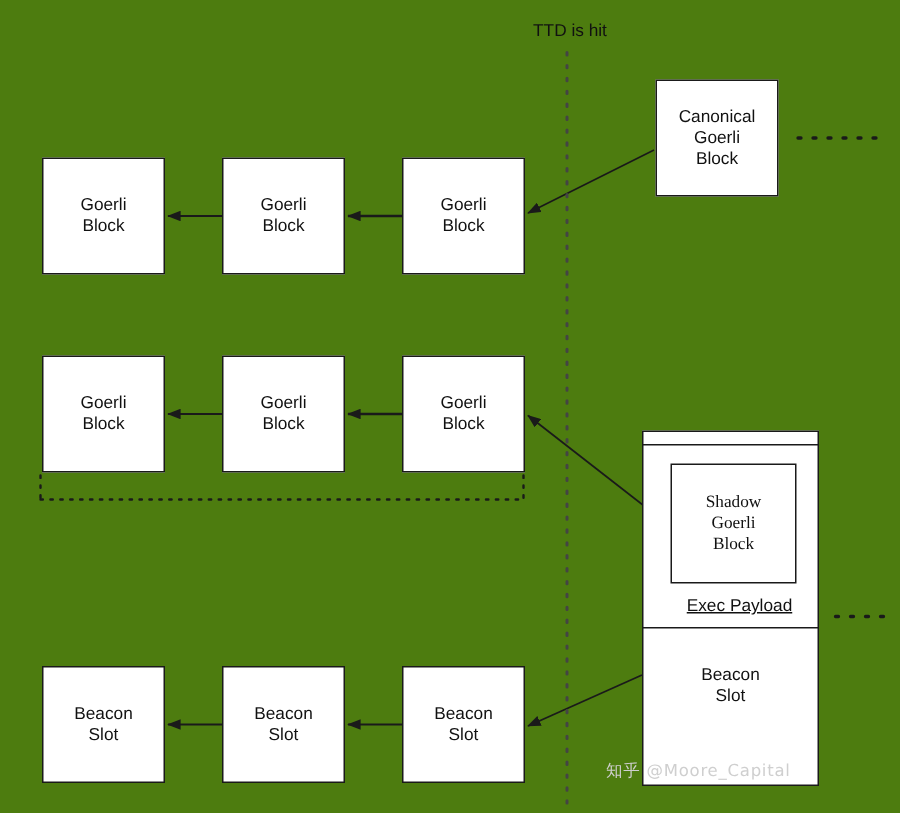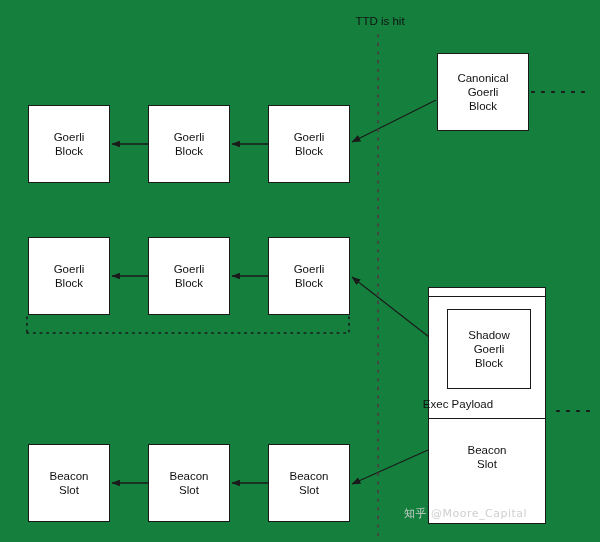--- a/index.html
+++ b/index.html
@@ -4,21 +4,21 @@
 <style>
   html, body {
     margin: 0;
     padding: 0;
     background: #ffffff;
   }
   #canvas {
     position: relative;
     width: 600px;
     height: 542px;
-    background: #15803d;
+    background: #4d7c0f;
     font-family: "Liberation Sans", "DejaVu Sans", sans-serif;
     overflow: hidden;
   }
   #svg-layer {
     position: absolute;
     left: 0;
     top: 0;
     width: 600px;
     height: 542px;
     pointer-events: none;
@@ -105,41 +105,41 @@
 
   <div class="plain-label" style="left:340px; top:14px; width:80px;">TTD is hit</div>
 
   <div class="node" style="left:28px; top:105px; width:82px; height:78px;">Goerli
 Block</div>
   <div class="node" style="left:148px; top:105px; width:82px; height:78px;">Goerli
 Block</div>
   <div class="node" style="left:268px; top:105px; width:82px; height:78px;">Goerli
 Block</div>
 
-  <div class="node" style="left:437px; top:53px; width:92px; height:78px;">Canonical
+  <div class="node" style="left:437px; top:53px; width:82px; height:78px;">Canonical
 Goerli
 Block</div>
 
   <div class="node" style="left:28px; top:237px; width:82px; height:78px;">Goerli
 Block</div>
   <div class="node" style="left:148px; top:237px; width:82px; height:78px;">Goerli
 Block</div>
   <div class="node" style="left:268px; top:237px; width:82px; height:78px;">Goerli
 Block</div>
 
 
   <div class="container-box" style="left:428px; top:287px; width:118px; height:237px;"></div>
   <div class="divider-line" style="left:428px; top:296px; width:118px;"></div>
   <div class="divider-line" style="left:428px; top:418px; width:118px;"></div>
 
-  <div class="node" style="left:447px; top:309px; width:84px; height:80px;">Shadow
+  <div class="node" style="left:447px; top:309px; width:84px; height:80px;font-family:Liberation Serif, serif;">Shadow
 Goerli
 Block</div>
 
-  <div class="plain-label" style="left:404px; top:397px; width:108px;">Exec Payload</div>
+  <div class="plain-label" style="left:439px; top:397px; width:108px;text-decoration:underline;">Exec Payload</div>
 
   <div class="plain-label" style="left:428px; top:443px; width:118px;">Beacon
 Slot</div>
 
   <div class="node" style="left:28px; top:444px; width:82px; height:78px;">Beacon
 Slot</div>
   <div class="node" style="left:148px; top:444px; width:82px; height:78px;">Beacon
 Slot</div>
   <div class="node" style="left:268px; top:444px; width:82px; height:78px;">Beacon
 Slot</div>

